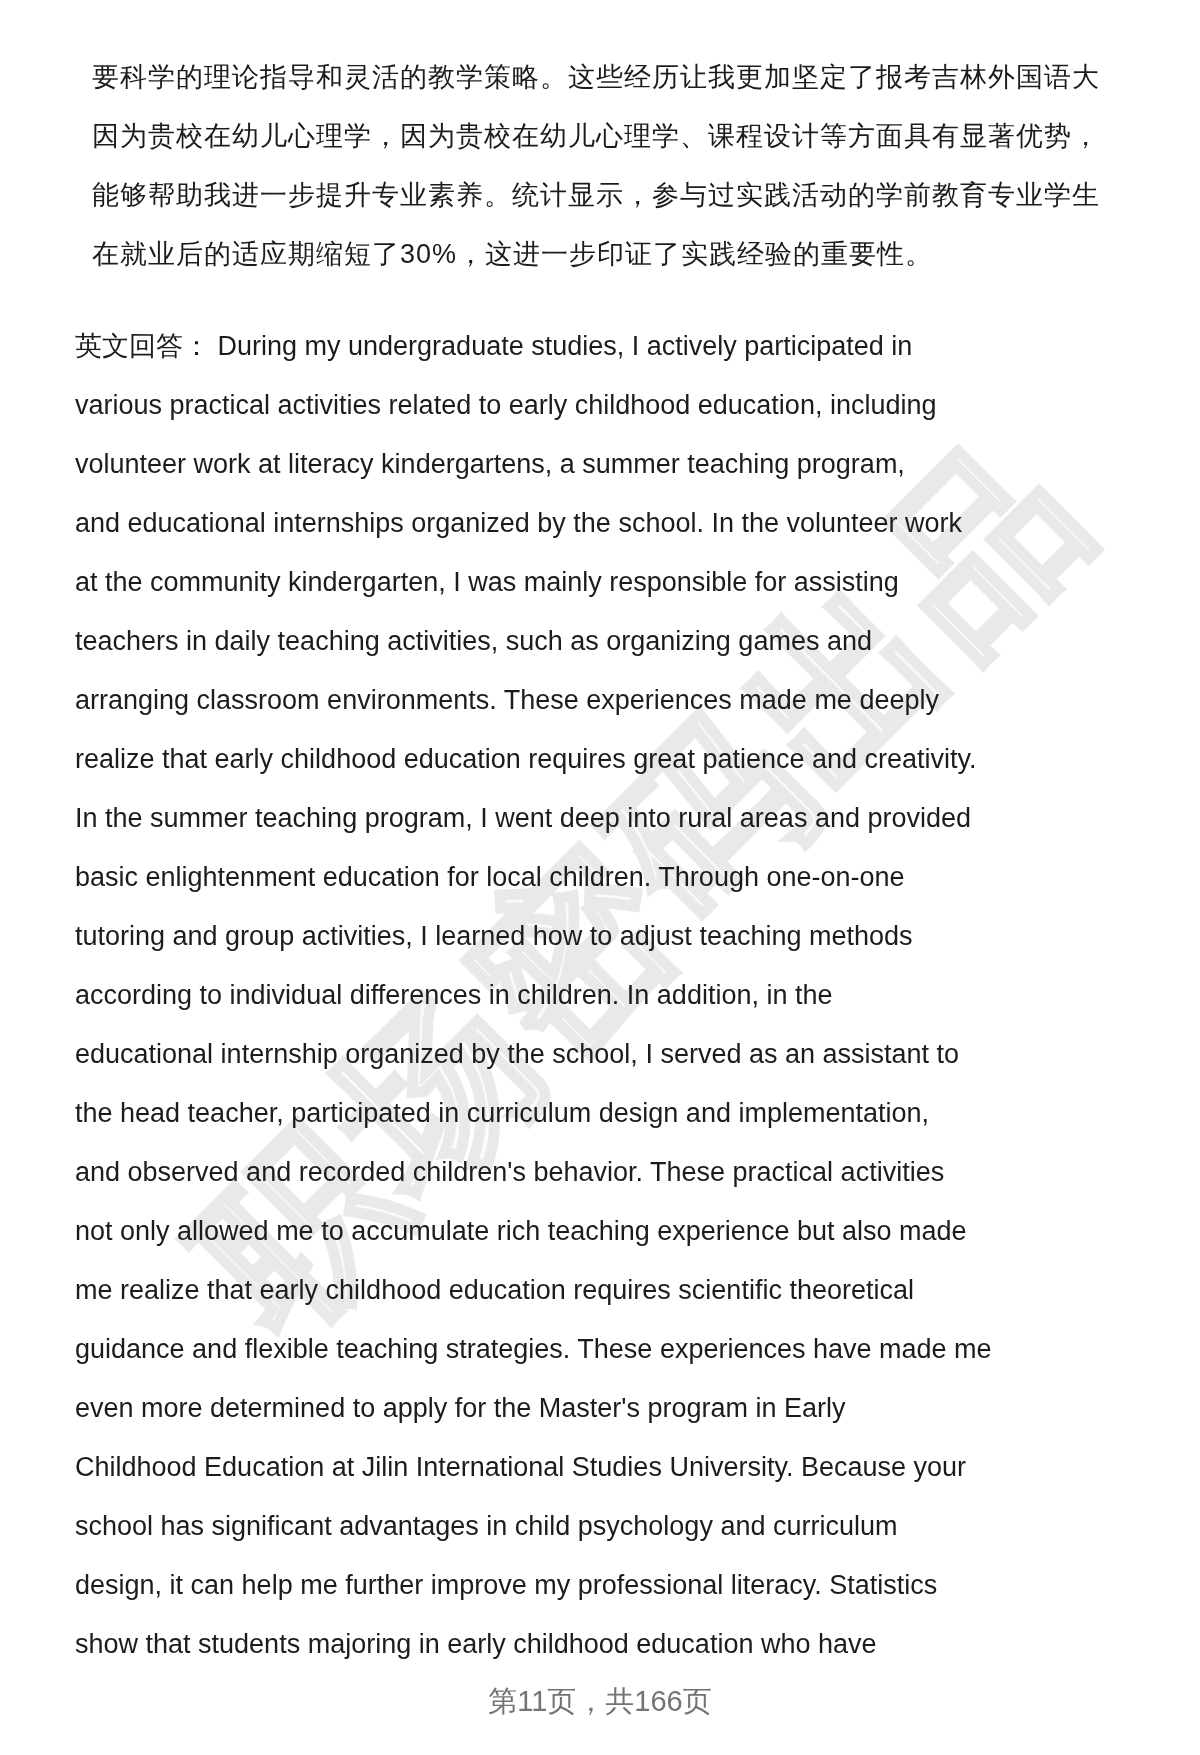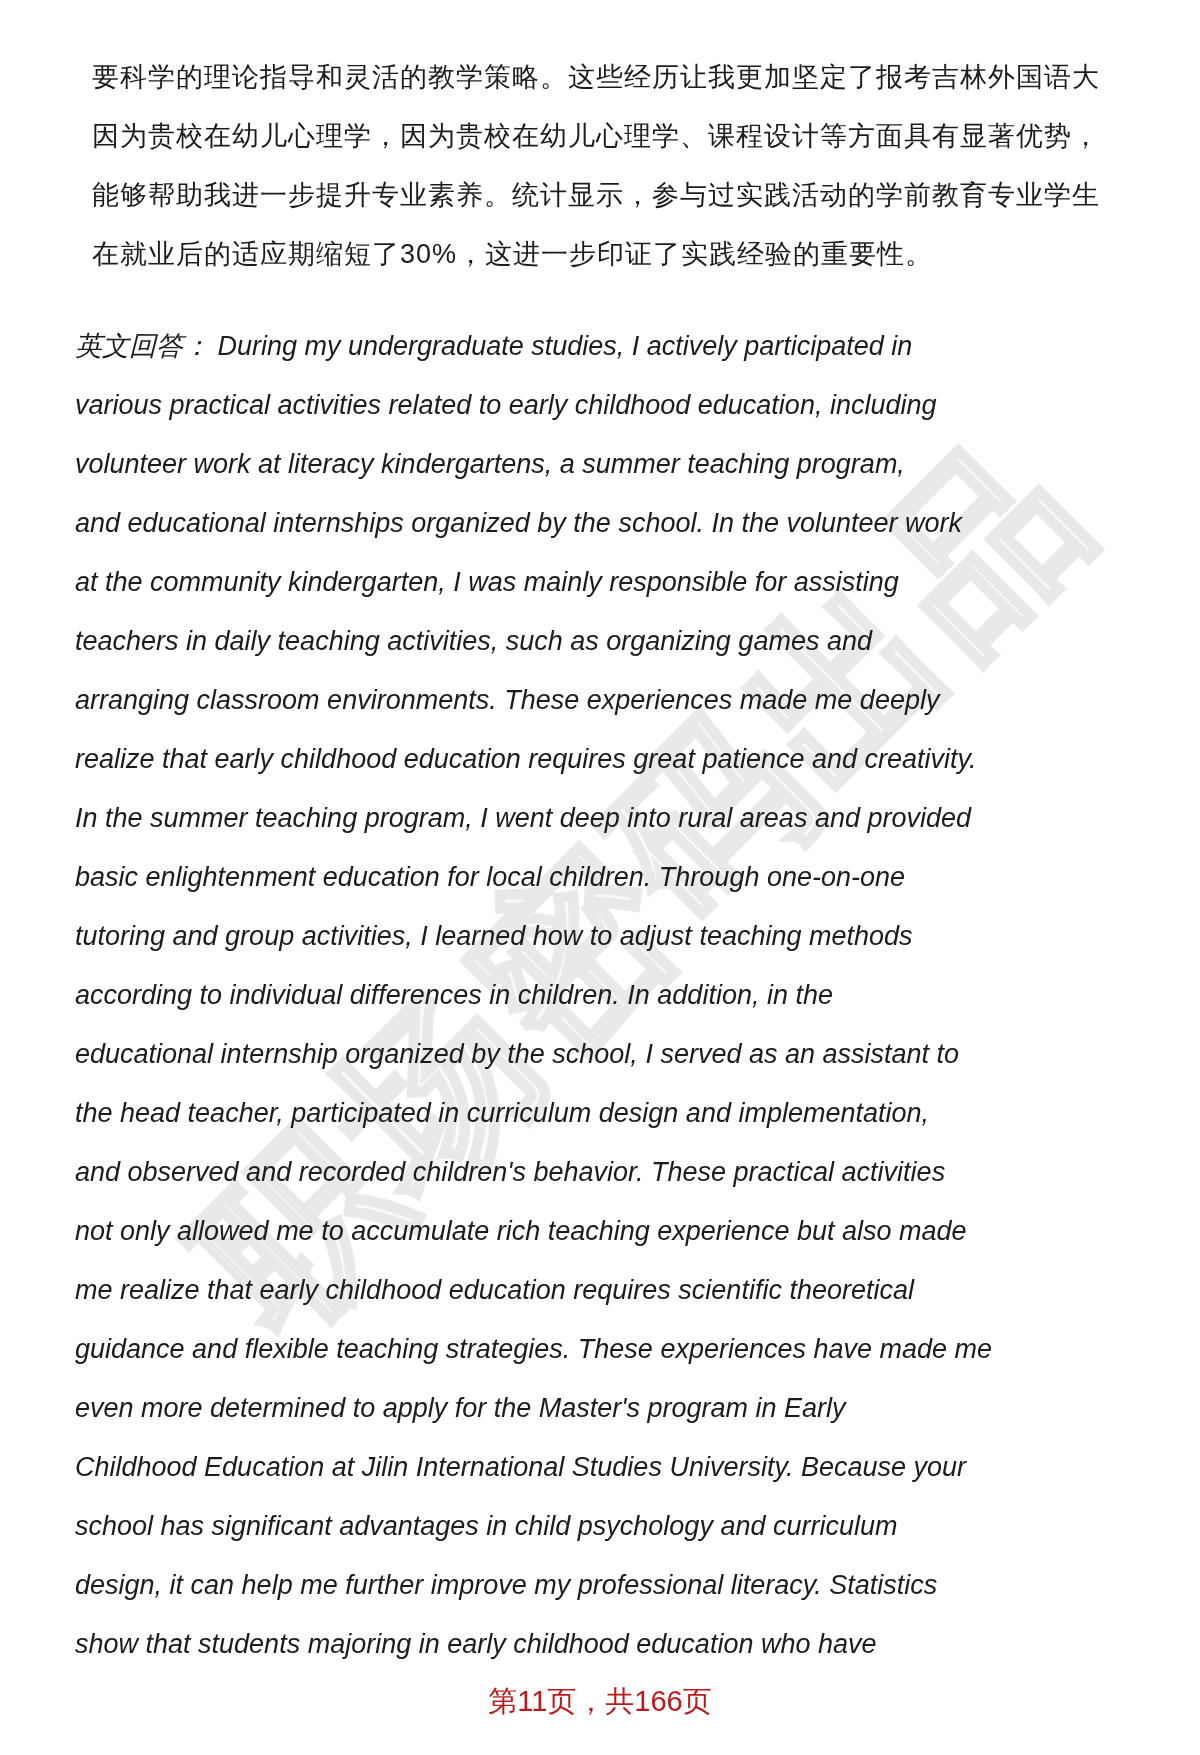--- a/index.html
+++ b/index.html
@@ -38,30 +38,29 @@
   .para-cn .line {
     font-size: 27px;
     line-height: 59px;
     letter-spacing: 1px;
     margin-left: 17px;
   }
   .para-en { margin-top: 33px; }
   .para-en .line {
     font-size: 27px;
     line-height: 59px;
-    font-style: italic;
   }
   .footer {
     position: absolute;
     left: 0;
     right: 0;
     bottom: 33px;
     text-align: center;
     font-size: 29px;
-    color: #b91c1c;
+    color: #737373;
   }
 </style>
 </head>
 <body>
 
 <div class="page">
 
   <div class="watermark">职场密码出品</div>
 
   <div class="content">

